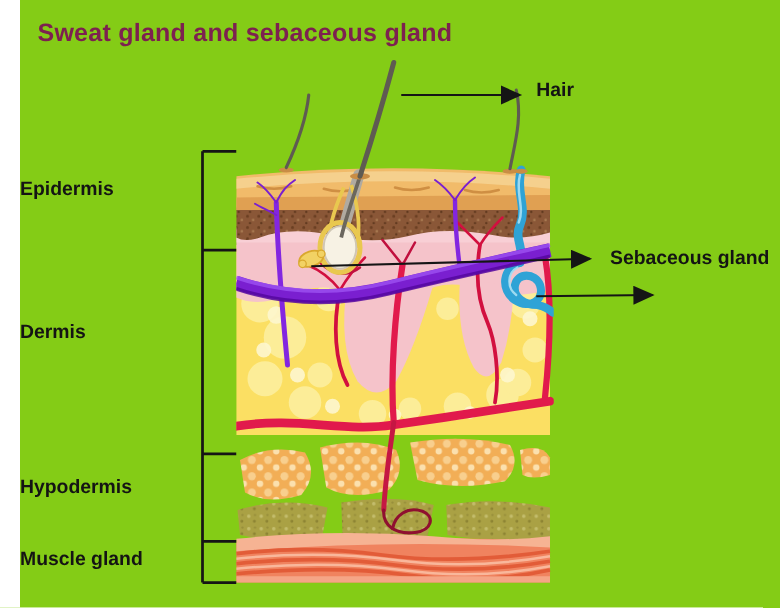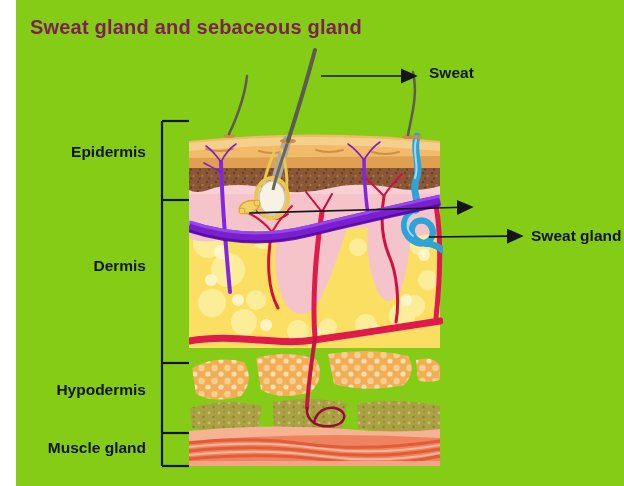--- a/index.html
+++ b/index.html
@@ -10,21 +10,21 @@
   }
   .title{
     position:absolute;left:14px;top:16px;margin:0;
     font-size:20px;font-weight:800;letter-spacing:.2px;color:#7d2150;
   }
   .illustration{position:absolute;left:0;top:0;}
   .lbl{
     position:absolute;font-weight:700;color:#141414;font-size:15.5px;
     white-space:nowrap;transform:translateY(-50%);
   }
-  .lbl.left{left:0;width:130px;text-align:right;}
+  .lbl.left{left:0;width:130px;}
 </style>
 </head>
 <body>
 
 <div class="stage">
 
   <h1 class="title">Sweat gland and sebaceous gland</h1>
 
   <svg class="illustration" width="624" height="486" viewBox="0 0 624 486">
     <defs>
@@ -221,19 +221,19 @@
     <span>Hypodermis</span>
   </div>
   <div class="lbl left" style="top:266px">
     <span>Dermis</span>
   </div>
   <div class="lbl left" style="top:448px">
     <span>Muscle gland</span>
   </div>
 
   <div class="lbl" style="left:413px;top:73px">
-    <span>Sweat</span>
-  </div>
-  <div class="lbl" style="left:515px;top:236px">
-    <span>Sweat gland</span>
+    <span>Hair</span>
+  </div>
+  <div class="lbl" style="left:472px;top:207px">
+    <span>Sebaceous gland</span>
   </div>
 
 </div>
 
 </body></html>

